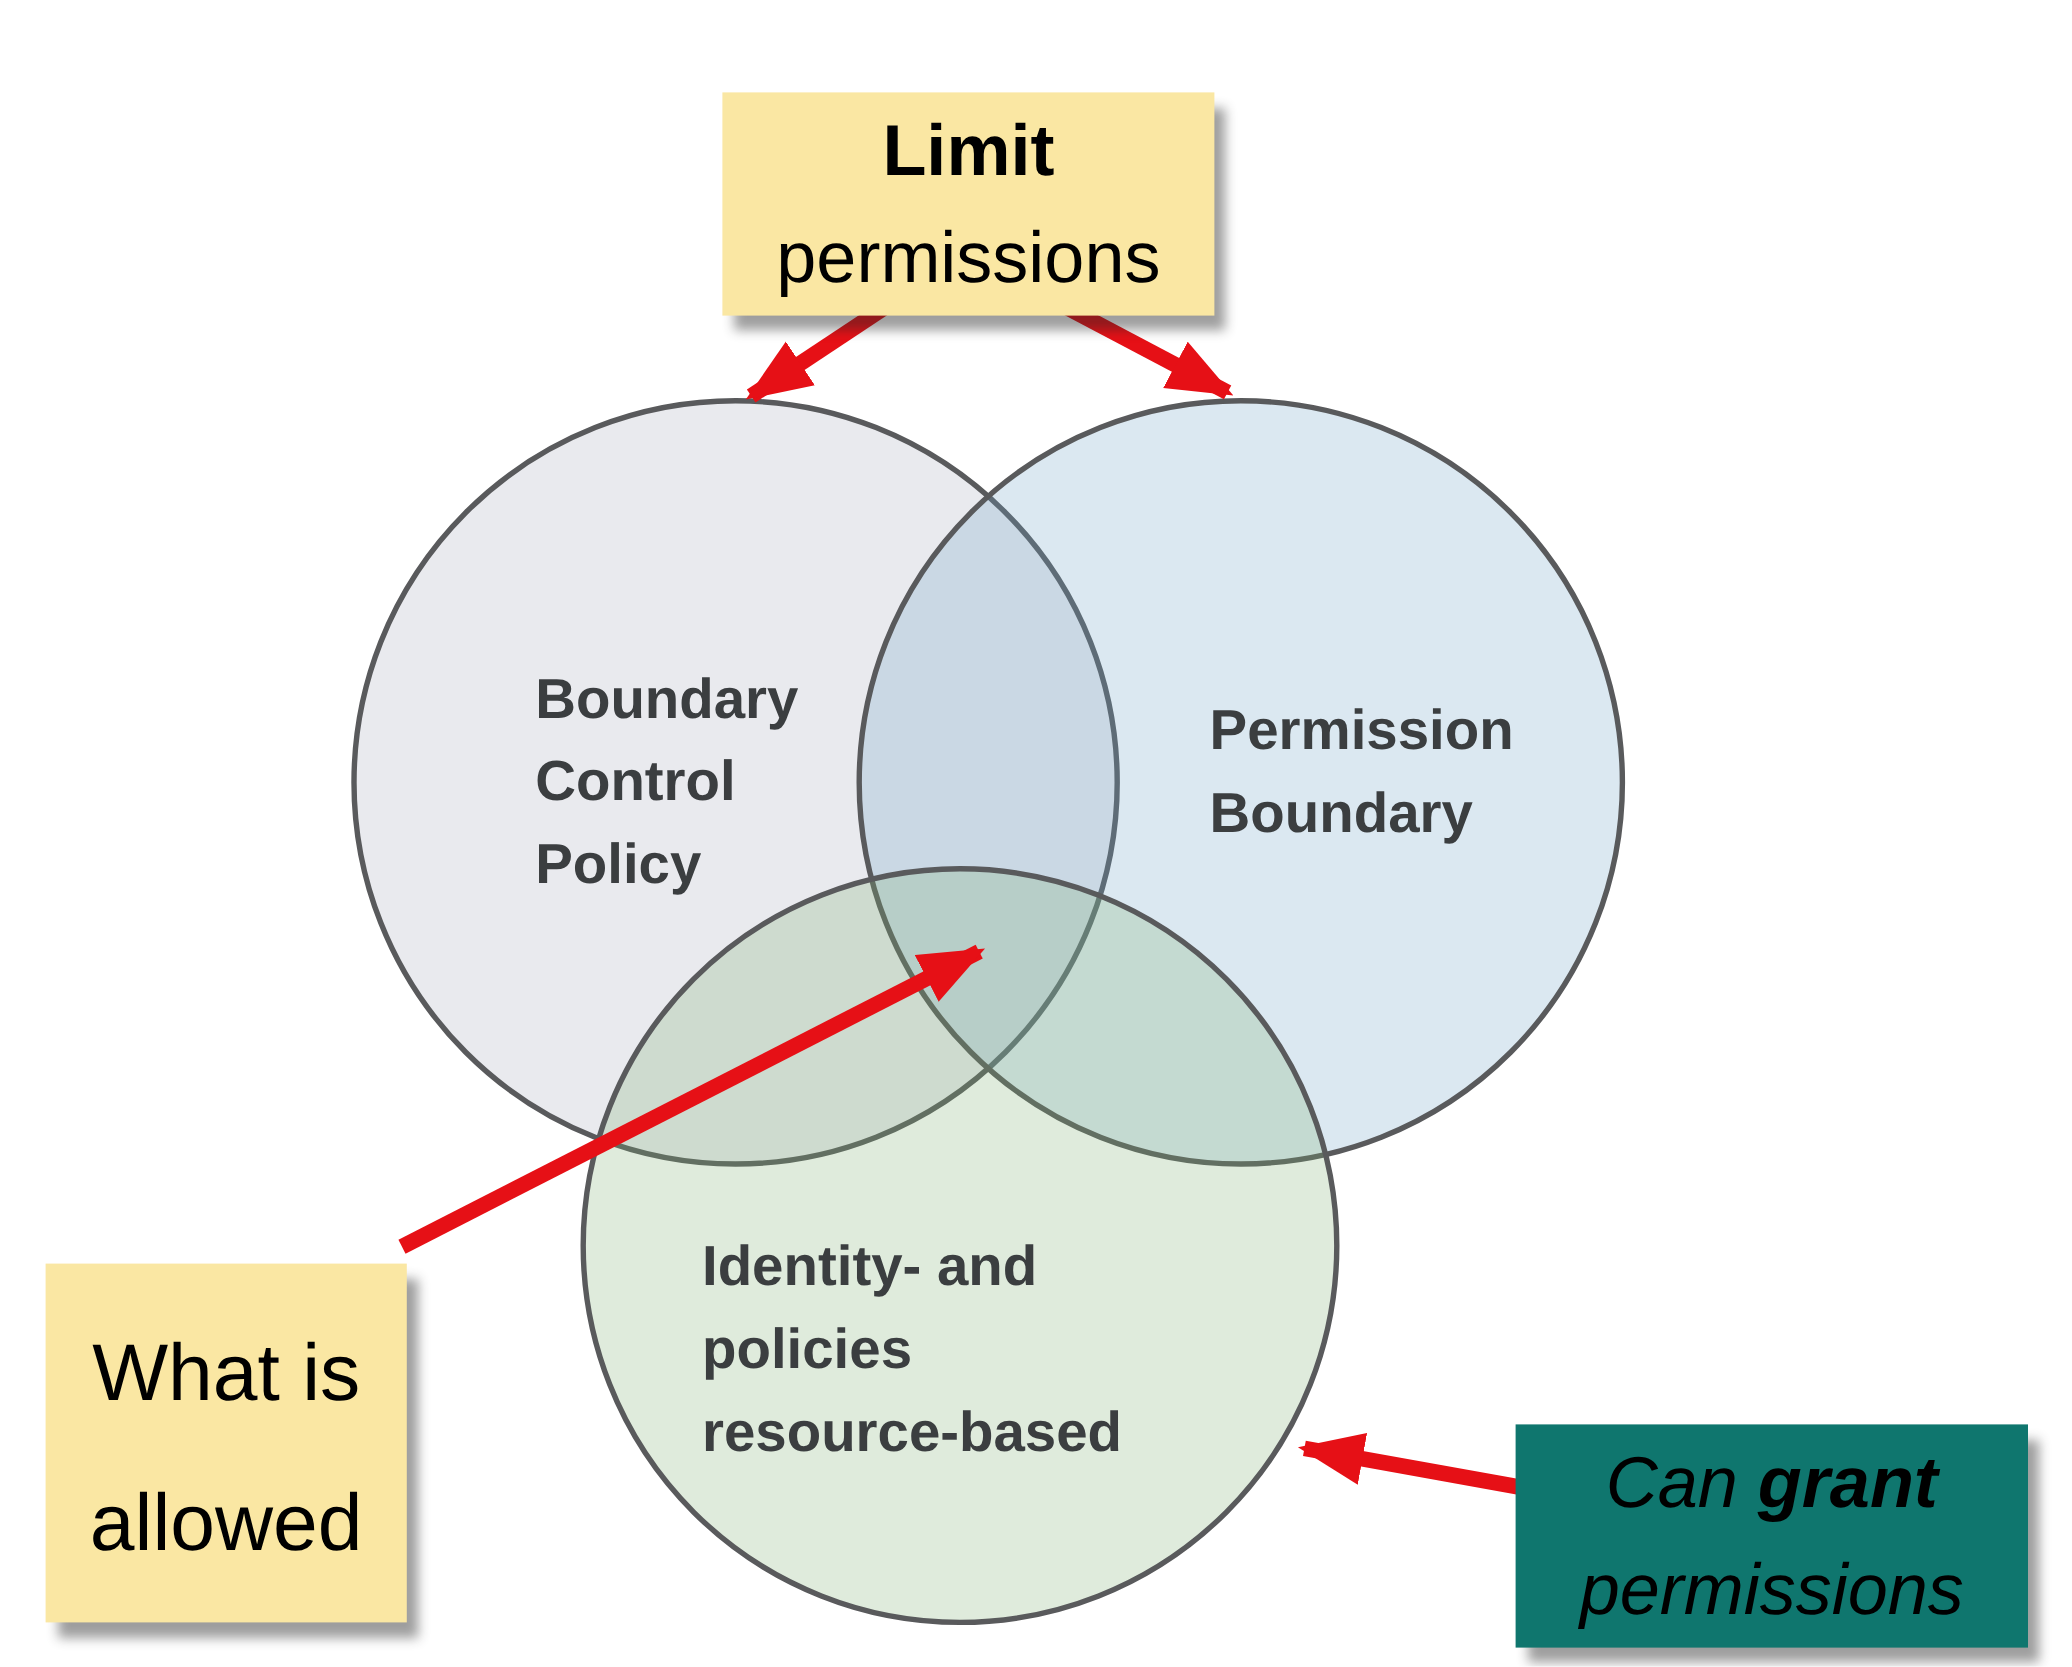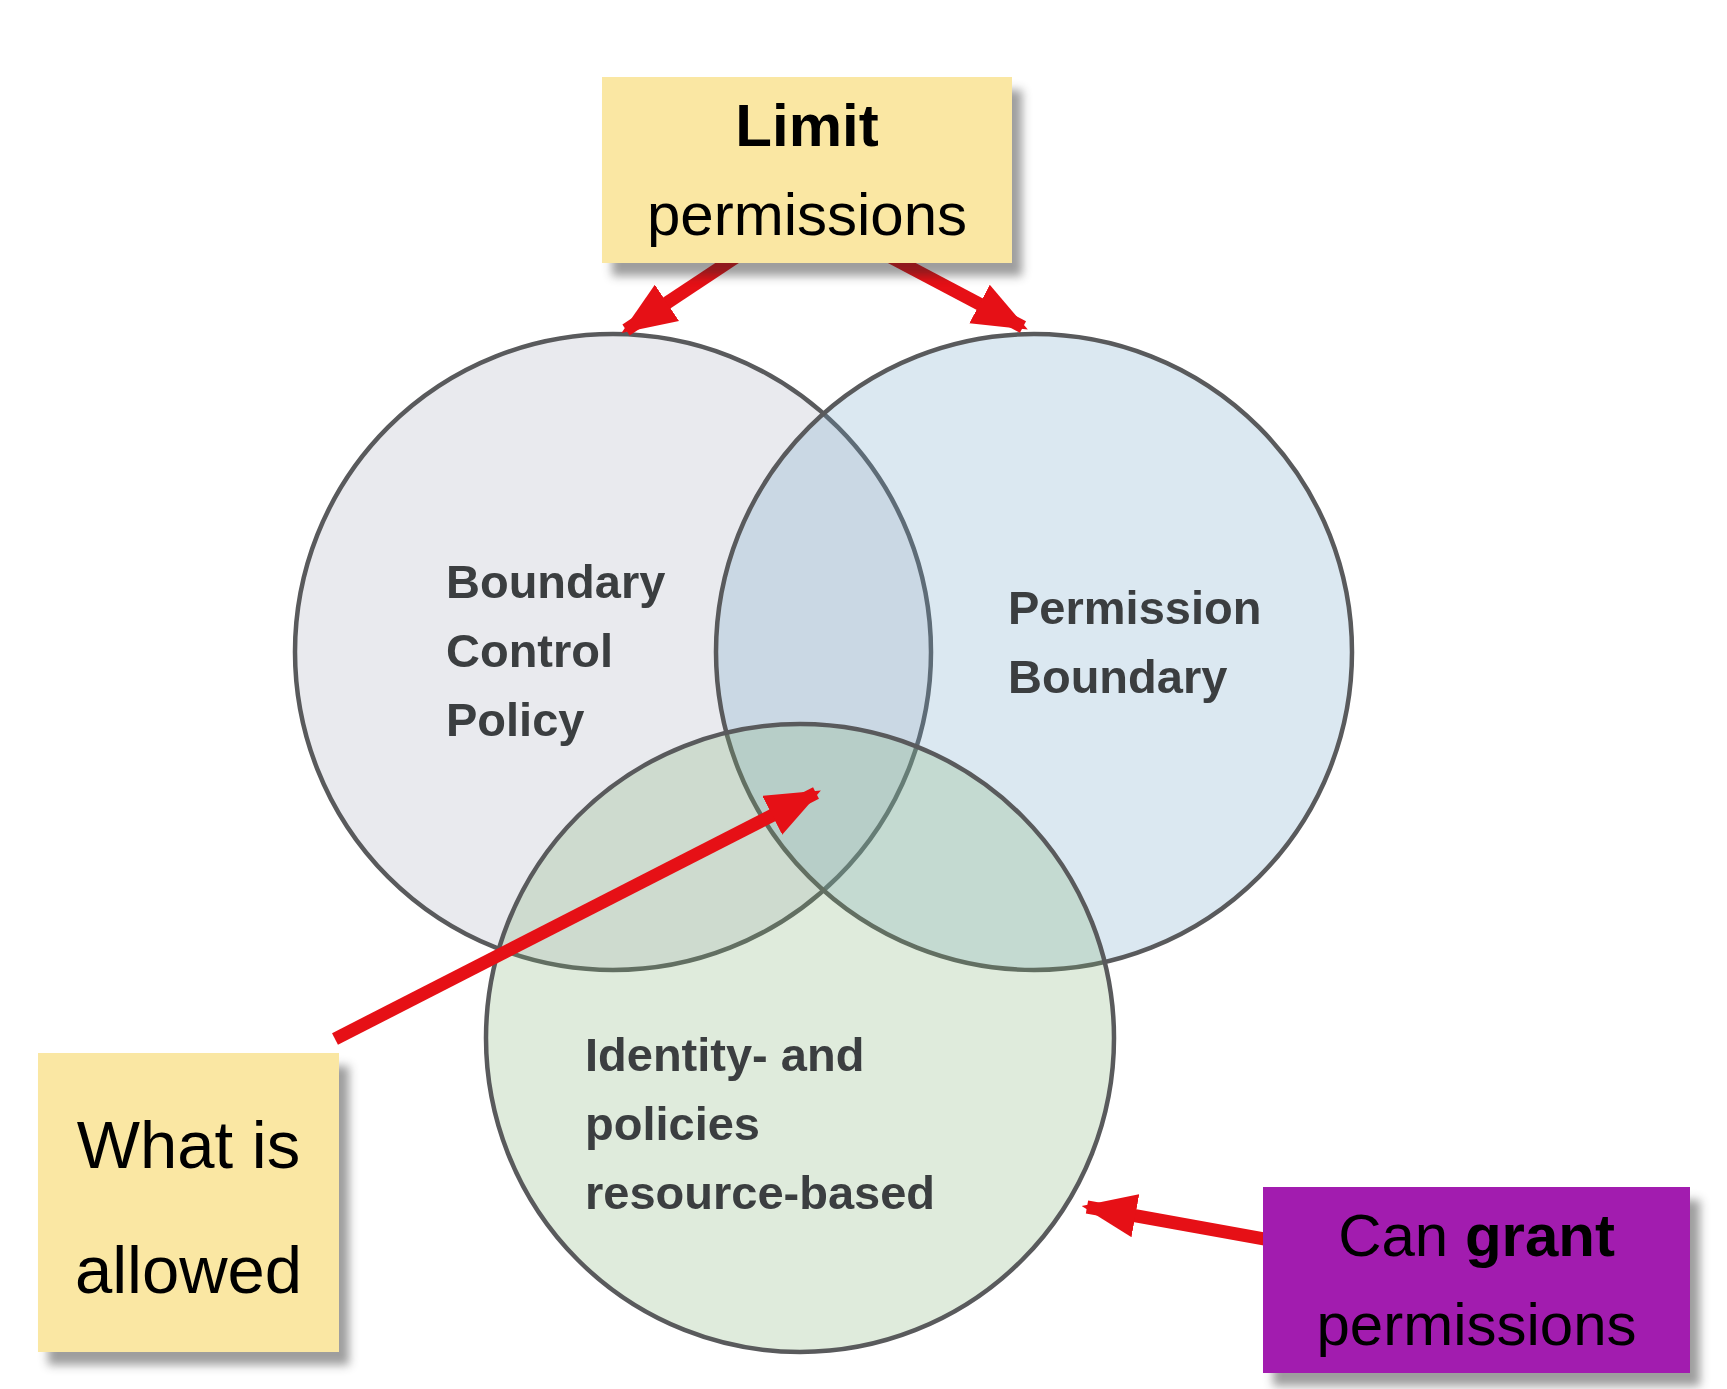--- a/index.html
+++ b/index.html
@@ -81,21 +81,21 @@
   <div class="note note-limit" style="background: rgb(250, 231, 163);">
     <div class="line b">Limit</div>
     <div class="line">permissions</div>
   </div>
 
   <div class="note note-what" style="background: rgb(250, 231, 163);">
     <div class="line">What is</div>
     <div class="line">allowed</div>
   </div>
 
-  <div class="note note-grant" style="background: #a21caf;">
+  <div class="note note-grant" style="background: #0f766e; font-style: italic;">
     <div class="line">
       <span>Can </span><span class="b">grant</span>
     </div>
     <div class="line">permissions</div>
   </div>
 
   <div class="vlabel vlabel-scp" style="color: rgb(59, 62, 64);">
     <div>Boundary</div>
     <div>Control</div>
     <div>Policy</div>

